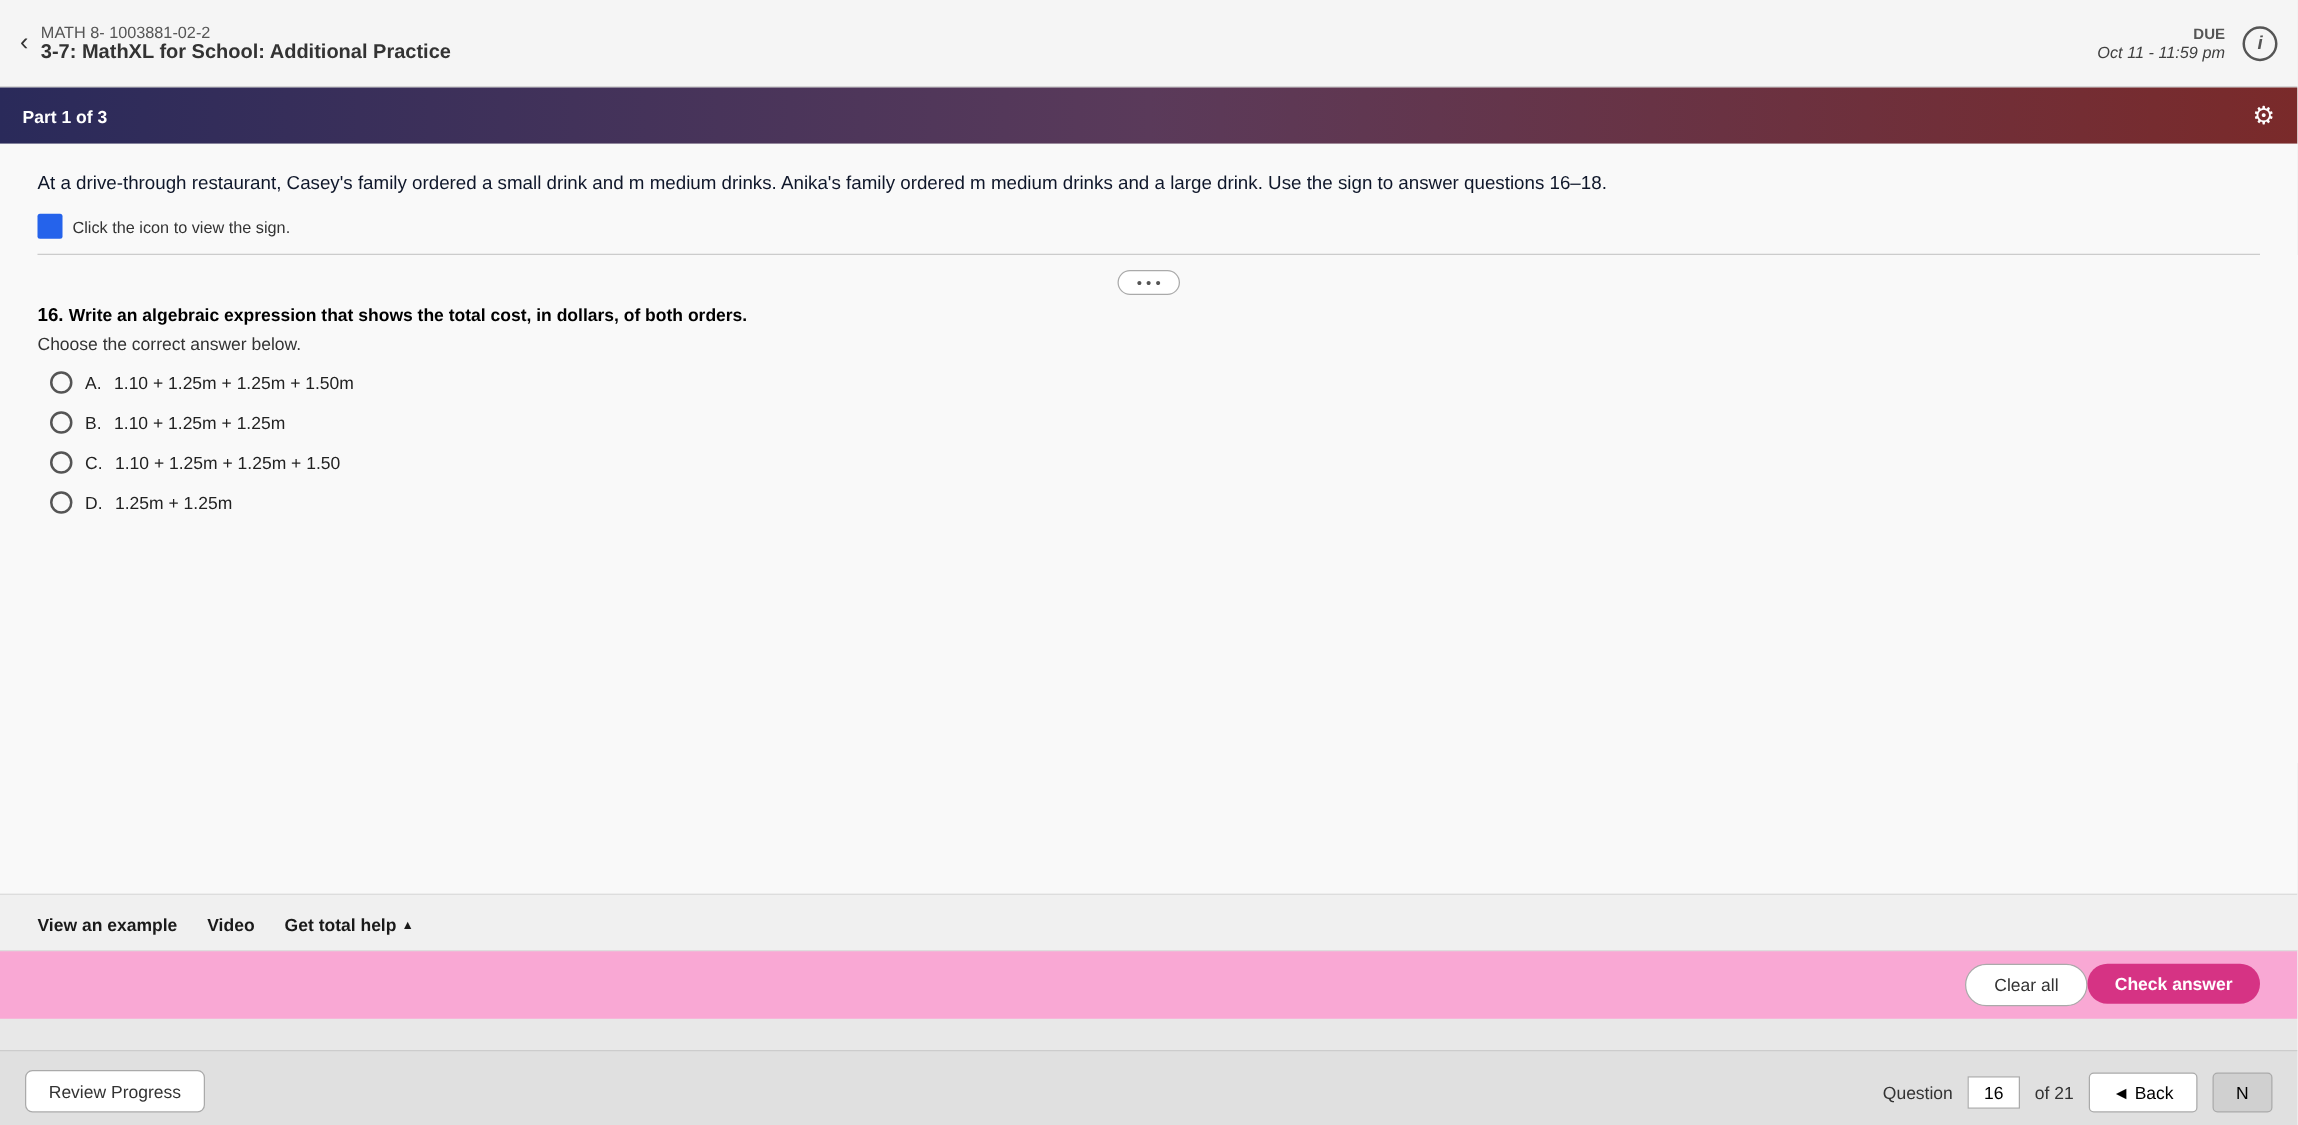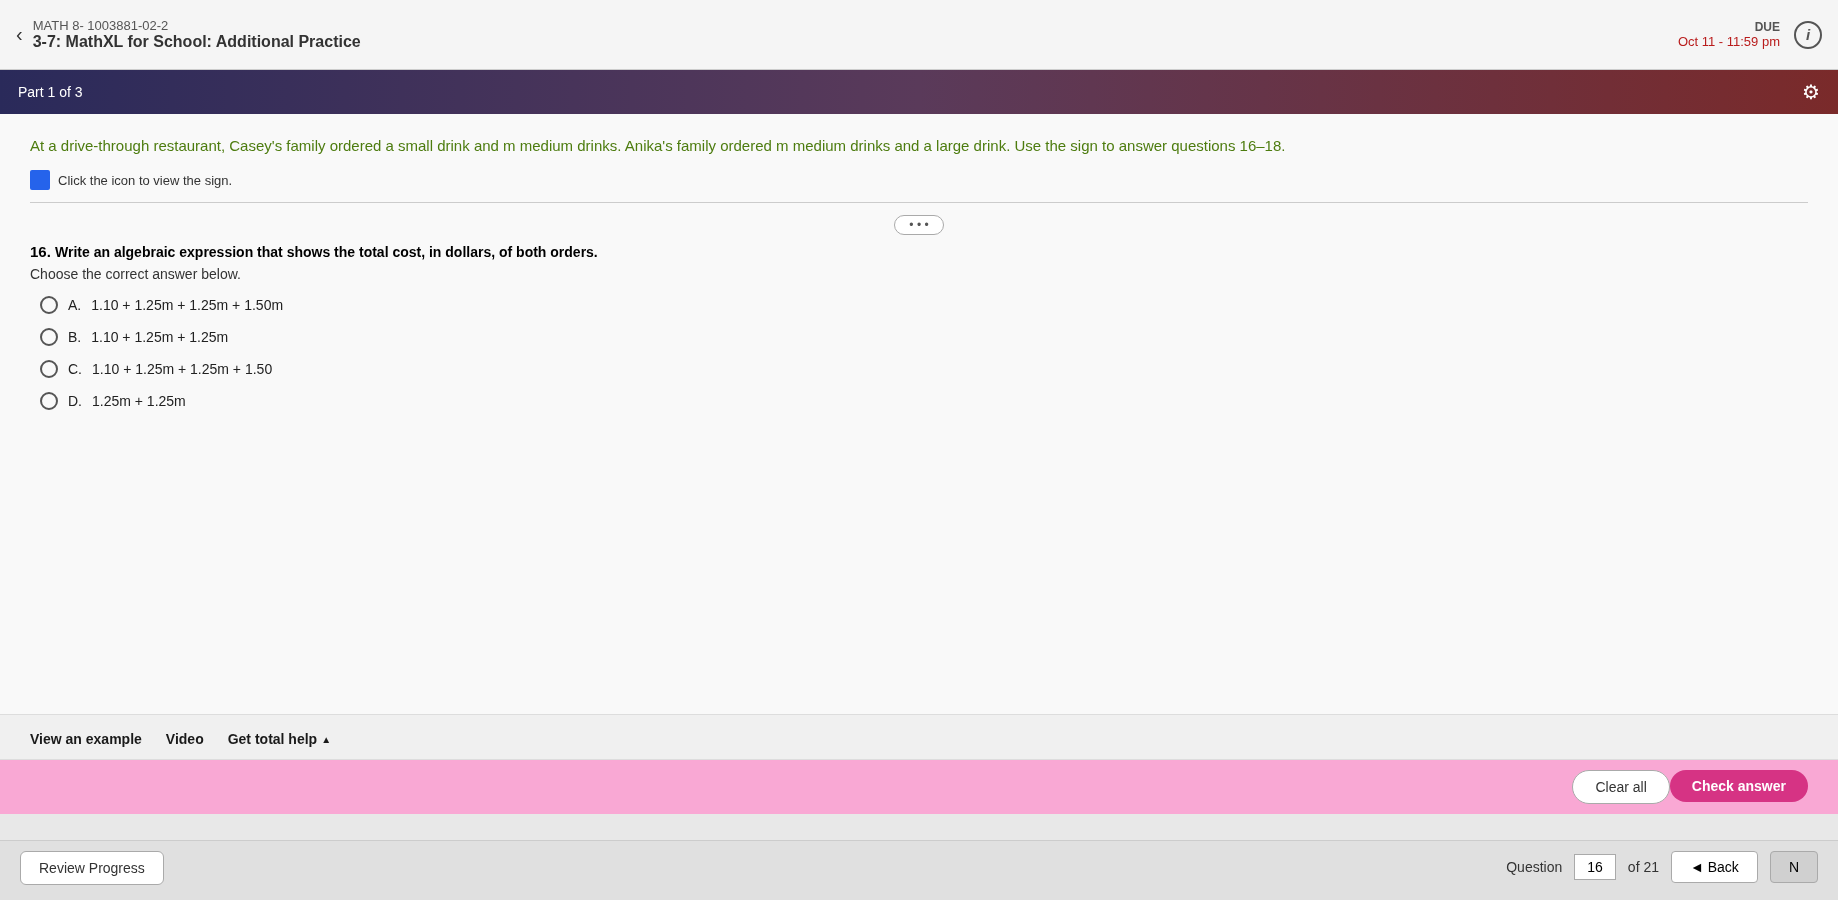--- a/index.html
+++ b/index.html
@@ -53,21 +53,22 @@
     .due-block {
       text-align: right;
     }
     .due-label {
       font-size: 12px;
       color: #555;
       font-weight: bold;
     }
     .due-date {
       font-size: 13px;
-      color: #b91c1c;
+      color: #404040;
+      font-style: italic;
     }
     .info-icon {
       width: 28px;
       height: 28px;
       border-radius: 50%;
       border: 2px solid #555;
       display: flex;
       align-items: center;
       justify-content: center;
       font-style: italic;
@@ -81,38 +82,38 @@
     .part-banner {
       background: linear-gradient(90deg, #2a2a5a 0%, #5a3a5a 50%, #7a2a2a 100%);
       padding: 10px 18px;
       display: flex;
       align-items: center;
       justify-content: space-between;
     }
     .part-label {
       color: white;
       font-size: 14px;
-      font-weight: normal;
+      font-weight: bold;
     }
     .settings-icon {
       color: white;
       font-size: 20px;
       cursor: pointer;
     }
 
     
     .main-content {
       background: #f9f9f9;
       padding: 20px 30px;
       min-height: 600px;
     }
 
     .problem-text {
       font-size: 15px;
-      color: #4d7c0f;
+      color: #0f172a;
       line-height: 1.6;
       margin-bottom: 12px;
     }
 
     .icon-row {
       display: flex;
       align-items: center;
       gap: 8px;
       margin-bottom: 10px;
     }
@@ -246,21 +247,21 @@
       background: #d63384;
       color: white;
       font-size: 14px;
       cursor: pointer;
       font-weight: bold;
     }
 
     
     .footer {
       display: flex;
-      align-items: flex-start;
+      align-items: flex-end;
       justify-content: space-between;
       background: #e0e0e0;
       padding: 10px 20px;
       border-top: 1px solid #ccc;
       position: absolute;
       bottom: 0;
       left: 0;
       right: 0;
       height: 60px;
     }

